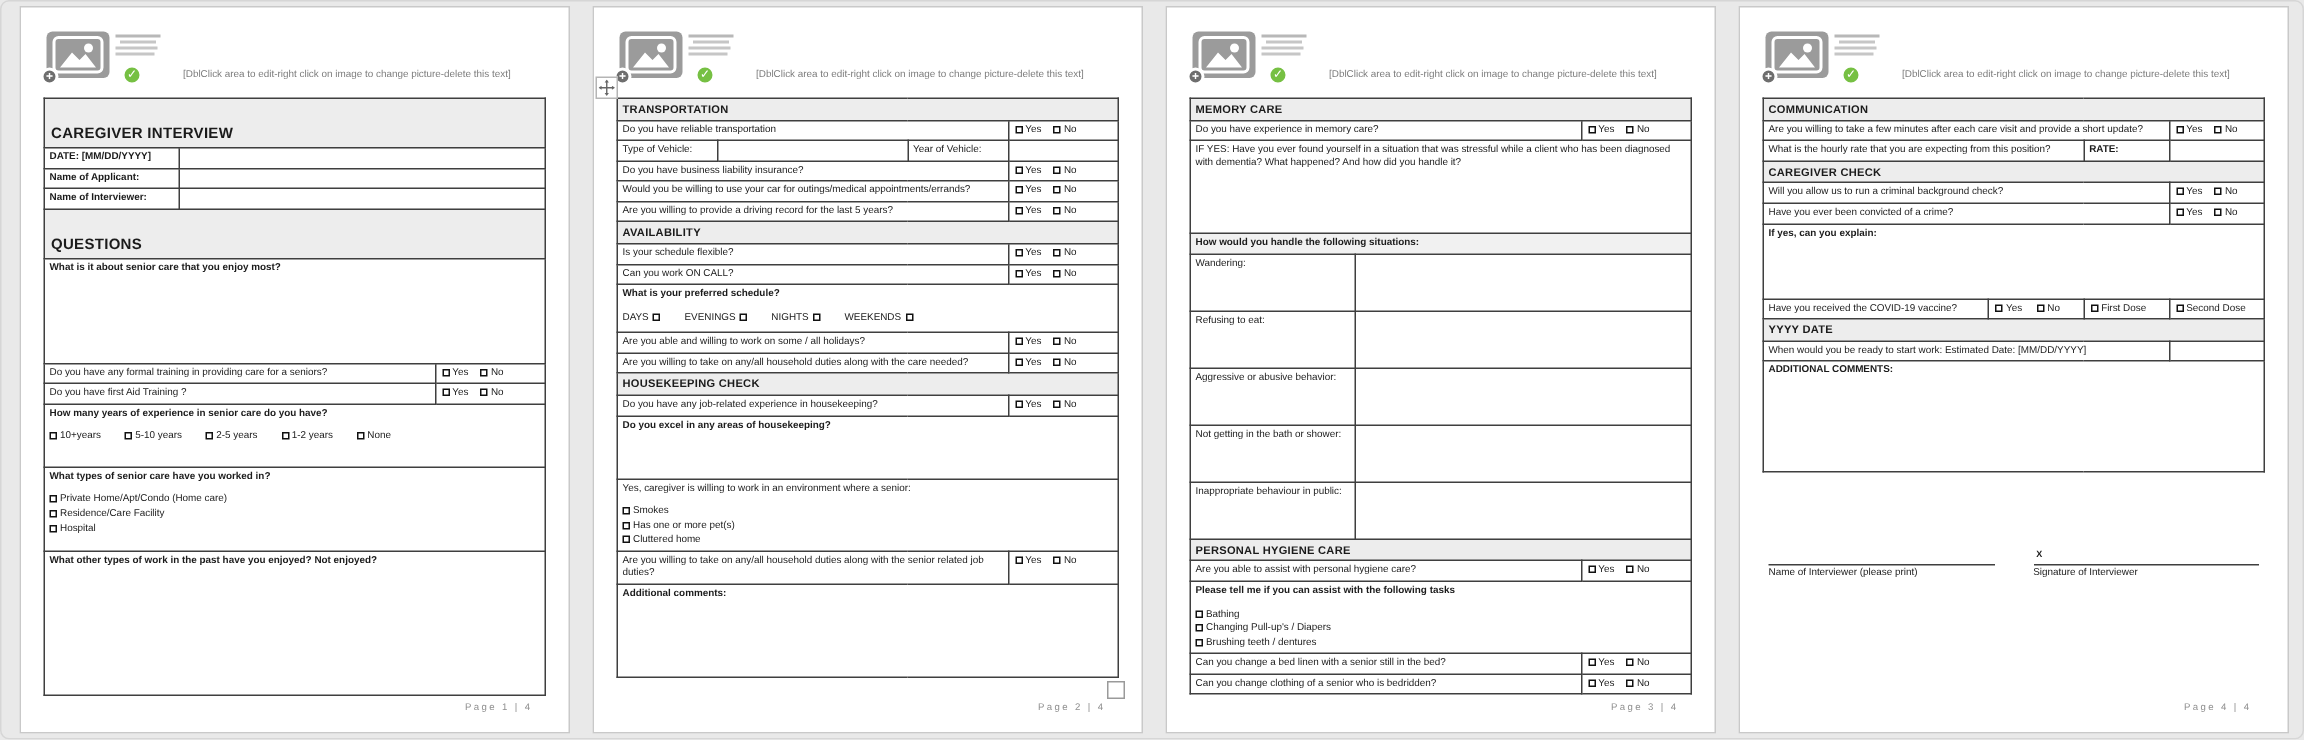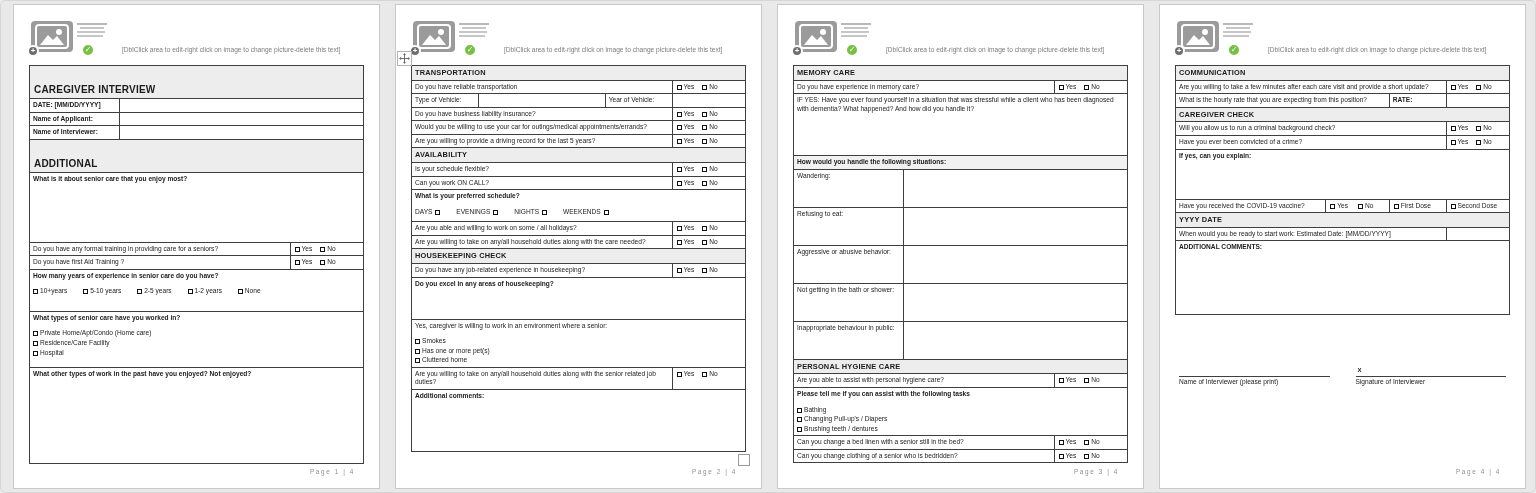--- a/index.html
+++ b/index.html
@@ -117,21 +117,21 @@
           </tr>
       <tr>
             <td class="bold">Name of Applicant:</td>
             <td colspan="2"></td>
           </tr>
       <tr>
             <td class="bold">Name of Interviewer:</td>
             <td colspan="2"></td>
           </tr>
       <tr class="title">
-            <td colspan="3">ADDITIONAL</td>
+            <td colspan="3">QUESTIONS</td>
           </tr>
       <tr>
             <td colspan="3" style="height:70px;" class="bold">What is it about senior care that you enjoy most?</td>
           </tr>
       <tr>
             <td colspan="2">Do you have any formal training in providing care for a seniors?</td>
             <td class="yn"><span class="opt"><span class="cb"></span><span>Yes</span></span><span class="opt"><span class="cb"></span><span>No</span></span></td>
           </tr>
       <tr>
             <td colspan="2">Do you have first Aid Training ?</td>

